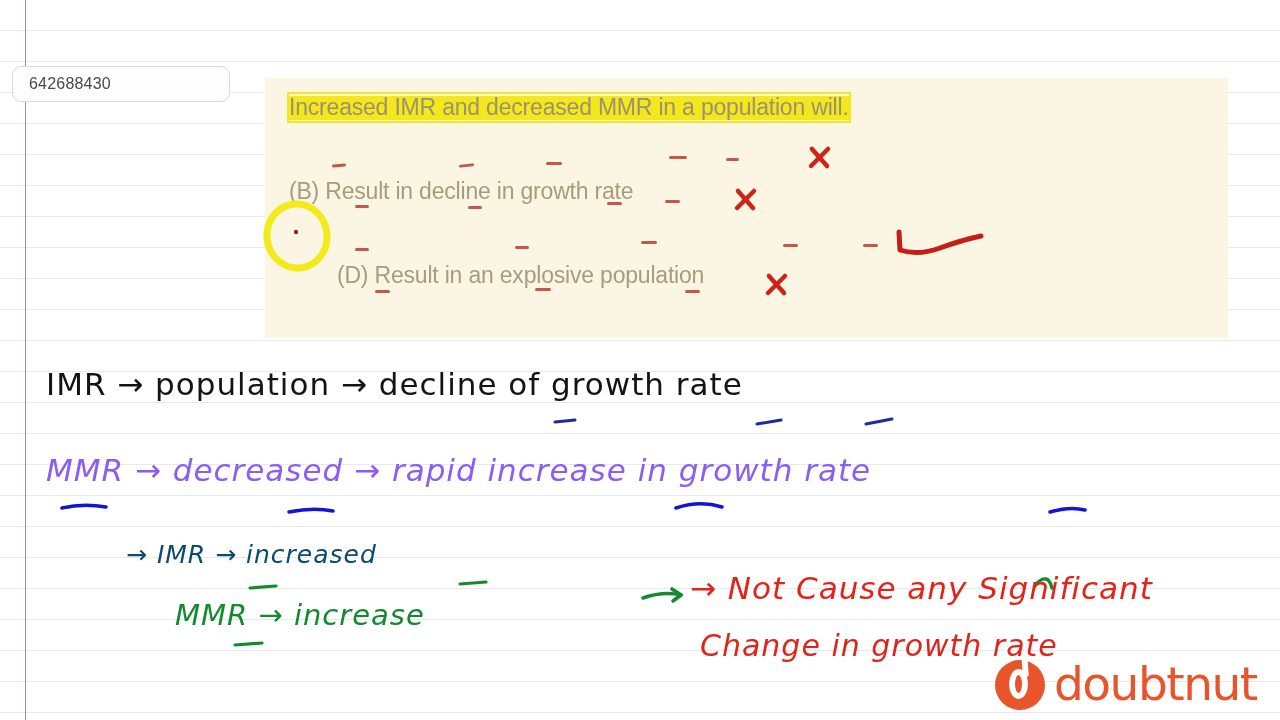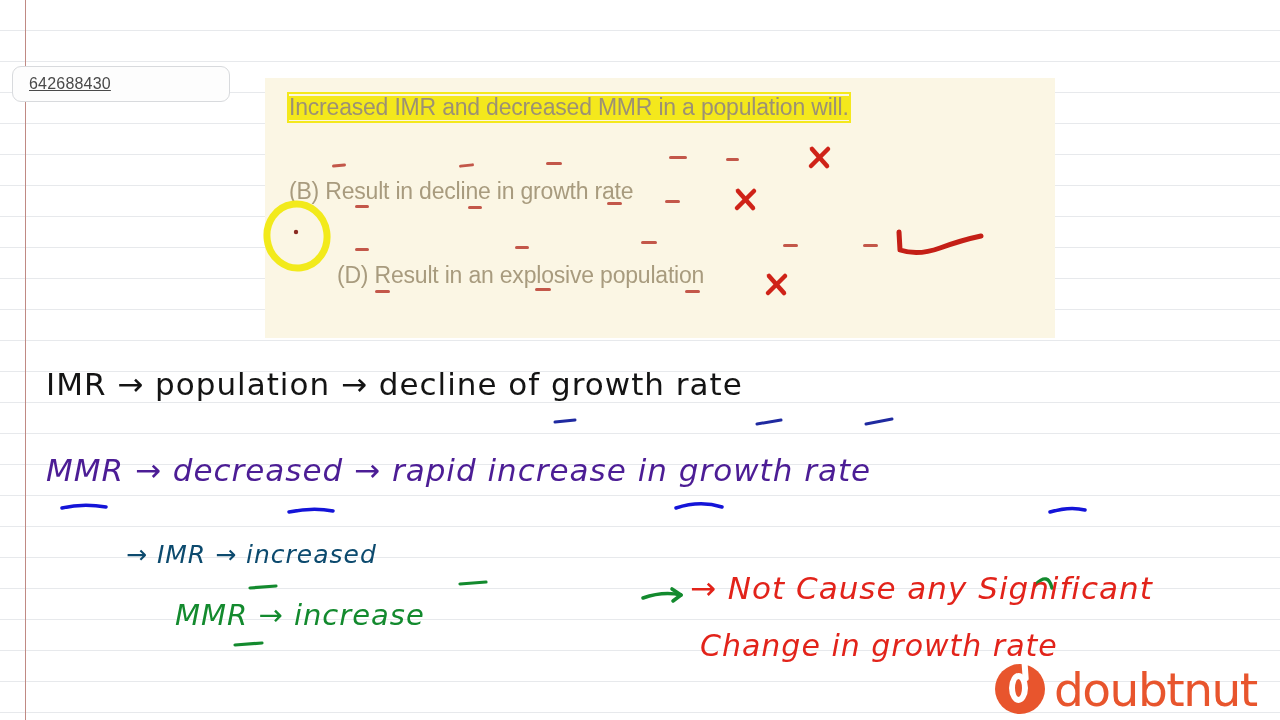--- a/index.html
+++ b/index.html
@@ -30,26 +30,25 @@
   
   #id-chip{
     position:absolute;left:12px;top:66px;width:218px;height:36px;
     border:1px solid #d8dadd;border-radius:9px;background:#fdfdfd;
     box-sizing:border-box;
     display:flex;align-items:center;padding-left:16px;
   }
   #id-chip span{
     font-size:16px;color:#4a4a4a;letter-spacing:.2px;
     font-family:"Liberation Sans", sans-serif;
-    text-decoration:underline;
   }
 
   
   #qcard{
-    position:absolute;left:265px;top:78px;width:790px;height:260px;
+    position:absolute;left:265px;top:78px;width:963px;height:260px;
     background:#fbf6e4;
   }
   .qline{
     position:absolute;left:24px;
     font-family:"Liberation Sans", sans-serif;
     font-size:23px;color:#a89b7e;white-space:nowrap;
     letter-spacing:-.2px;
   }
   #qstem{
     top:16px;left:24px;color:#9c9174;
@@ -74,39 +73,39 @@
   .hw{
     position:absolute;white-space:nowrap;
     font-family:"DejaVu Sans", sans-serif;
     font-style:italic;
   }
   #hw-black{
     left:46px;top:366px;font-size:31px;color:#141414;letter-spacing:1px;
     font-style:normal;
   }
   #hw-blue{
-    left:46px;top:452px;font-size:31px;color:#4c1d95;letter-spacing:1px;
+    left:46px;top:452px;font-size:31px;color:#8b5cf6;letter-spacing:1px;
   }
   #hw-green1{
     left:126px;top:540px;font-size:25px;color:#0c4a6e;letter-spacing:1px;
   }
   #hw-green2{
     left:175px;top:598px;font-size:29px;color:#138a2e;letter-spacing:1px;
   }
   #hw-red1{
     left:690px;top:570px;font-size:31px;color:#e2231a;letter-spacing:1px;
   }
   #hw-red2{
     left:700px;top:628px;font-size:30px;color:#e2231a;letter-spacing:1px;
   }
 
   
   #logo{
     position:absolute;left:995px;top:660px;width:275px;height:58px;
-    display:flex;align-items:center;gap:9px;
+    display:flex;align-items:flex-start;gap:9px;
   }
   #logo-mark{
     width:50px;height:50px;border-radius:50%;
     background:#e8552d;position:relative;flex:0 0 auto;
   }
   #logo-mark::after{
     content:"";position:absolute;left:14px;top:9px;width:19px;height:30px;
     border:6px solid #ffffff;border-radius:50%;box-sizing:border-box;
   }
   #logo-mark::before{

